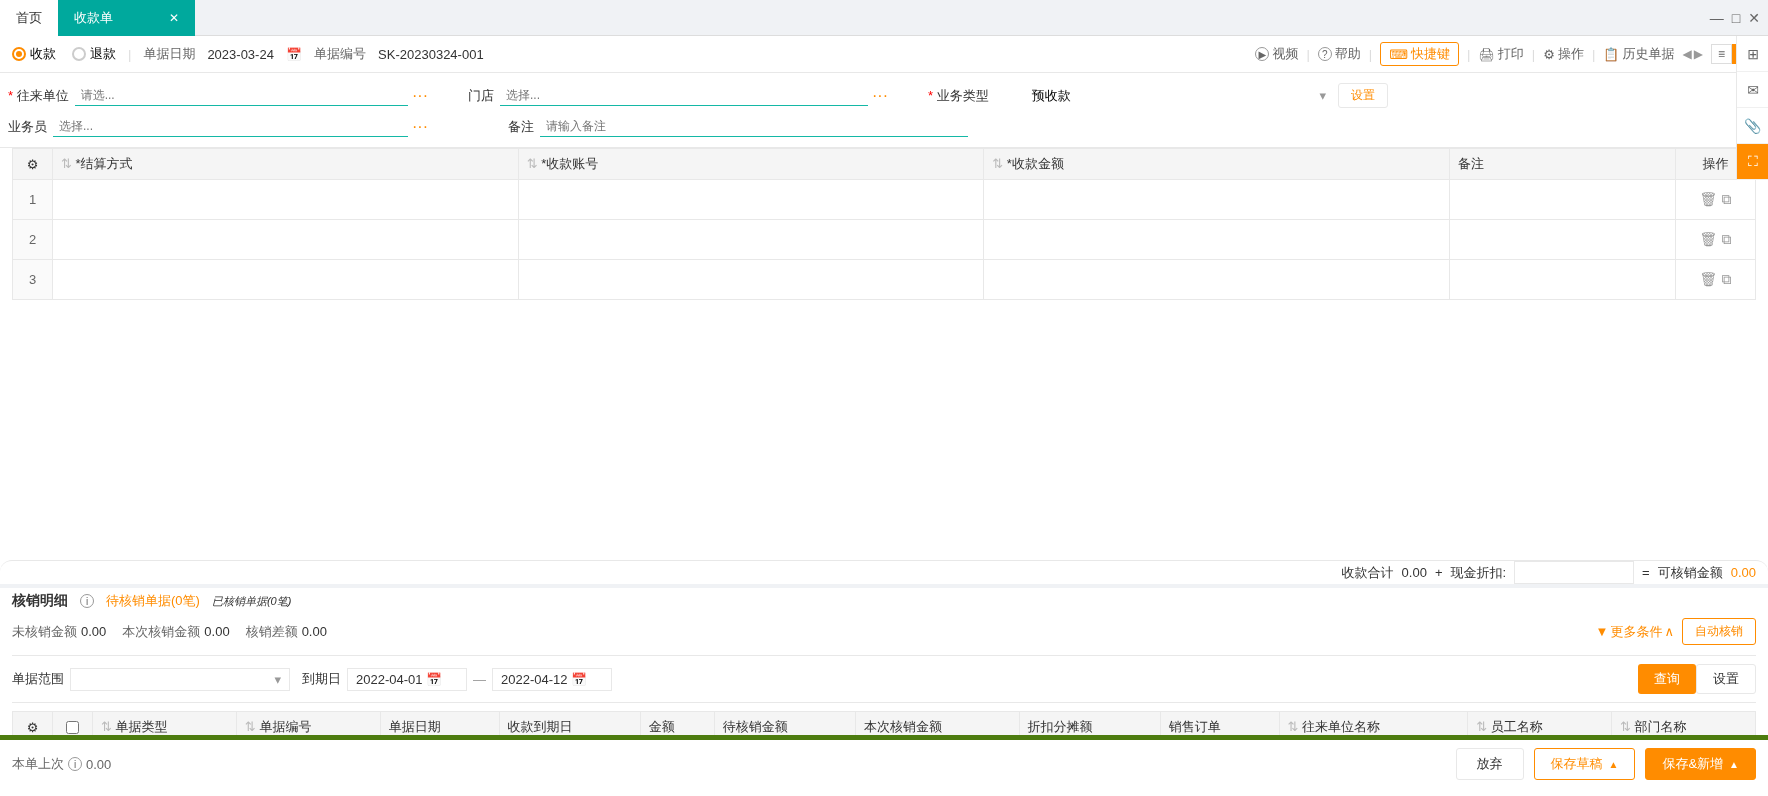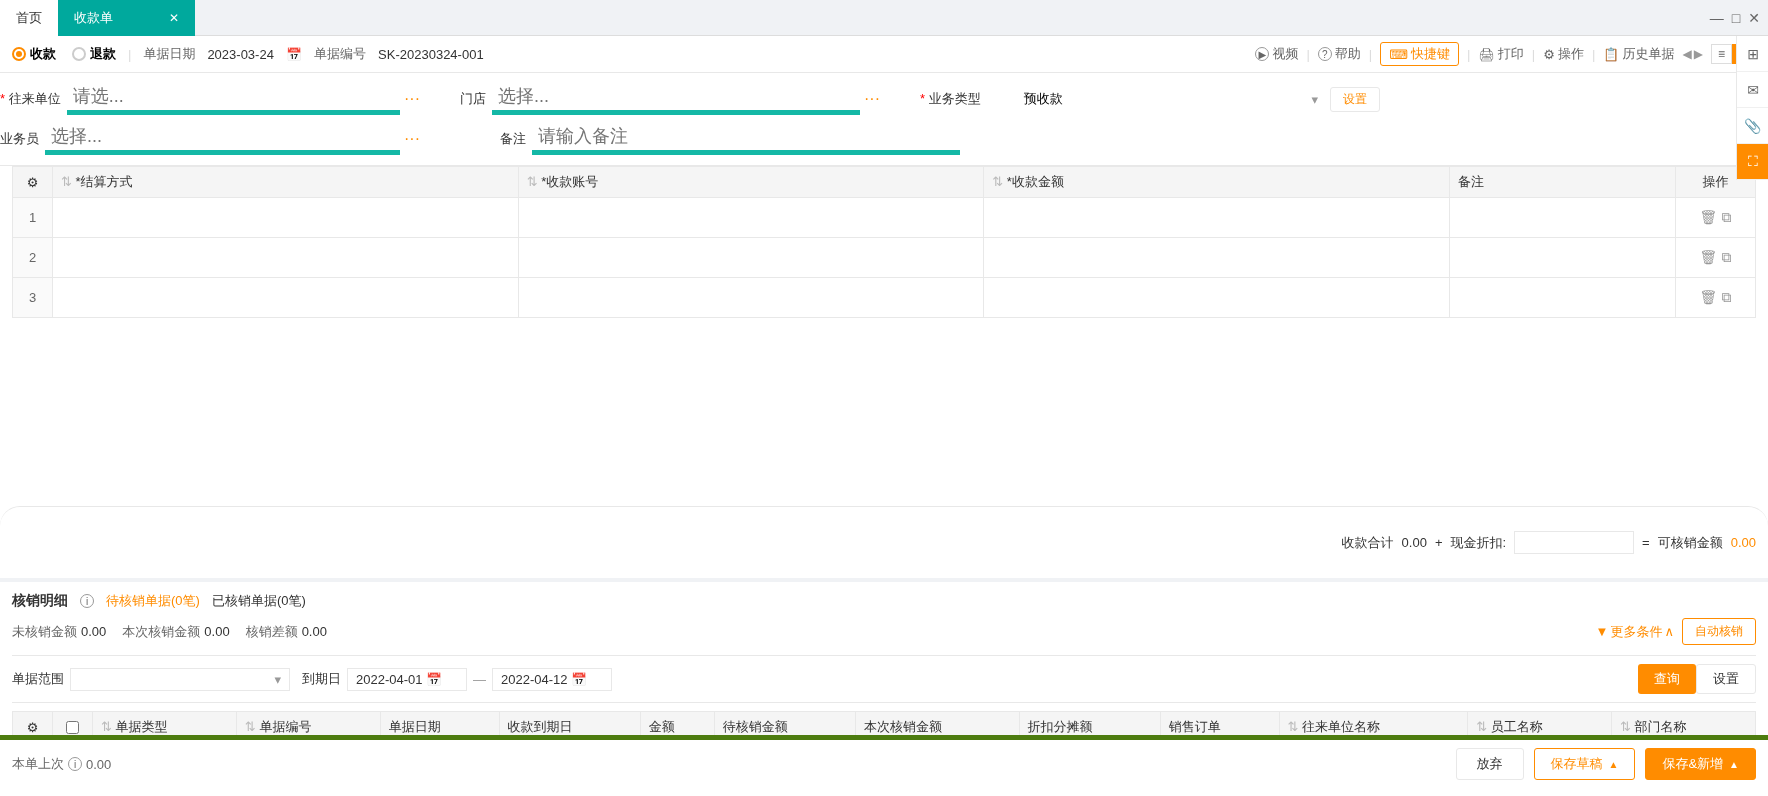--- a/index.html
+++ b/index.html
@@ -22,75 +22,75 @@
 
     
     .main-content { background: #fff; margin: 0; height: calc(796px - 36px); overflow-y: auto; display: flex; flex-direction: column; }
 
     
     .toolbar {
       display: flex; align-items: center; padding: 6px 12px; border-bottom: 1px solid #e8e8e8;
       background: #fff; gap: 12px;
     }
     .radio-group { display: flex; align-items: center; gap: 16px; }
-    .radio-item { display: flex; align-items: center; gap: 4px; cursor: pointer; font-weight: bold; }
+    .radio-item { display: flex; align-items: center; gap: 4px; cursor: pointer; }
     .radio-dot { width: 14px; height: 14px; border-radius: 50%; border: 2px solid #ccc; display: flex; align-items: center; justify-content: center; }
     .radio-dot.checked { border-color: #ff8c00; }
     .radio-dot.checked::after { content: ''; width: 6px; height: 6px; border-radius: 50%; background: #ff8c00; }
     .toolbar-sep { color: #ddd; }
     .toolbar-label { color: #666; }
     .toolbar-value { color: #333; font-weight: 500; }
     .toolbar-icon { cursor: pointer; color: #666; }
     .toolbar-right { margin-left: auto; display: flex; align-items: center; gap: 8px; }
     .toolbar-btn { display: flex; align-items: center; gap: 3px; cursor: pointer; color: #666; font-size: 12px; }
     .toolbar-btn .icon-circle { width: 14px; height: 14px; border-radius: 50%; border: 1px solid #999; display: flex; align-items: center; justify-content: center; font-size: 10px; }
     .toolbar-btn-active { color: #ff8c00; border: 1px solid #ff8c00; padding: 2px 8px; border-radius: 3px; }
     .nav-arrows { display: flex; gap: 2px; }
     .nav-arrow { cursor: pointer; color: #999; font-size: 12px; }
     .view-btns { display: flex; }
     .view-btn { padding: 2px 6px; cursor: pointer; border: 1px solid #ddd; color: #666; font-size: 12px; }
     .view-btn.active { background: #ff8c00; color: #fff; border-color: #ff8c00; }
 
     
-    .form-section { padding: 10px 0; border-bottom: 1px solid #e8e8e8; background: #fff; }
+    .form-section { padding: 10px 8px; border-bottom: 1px solid #e8e8e8; background: #fff; }
     .form-row { display: flex; align-items: center; gap: 0; margin-bottom: 8px; }
     .form-row:last-child { margin-bottom: 0; }
     .form-field { display: flex; align-items: center; flex: 1; }
     .form-label { color: #333; white-space: nowrap; margin-right: 6px; }
     .form-label.required::before { content: '* '; color: #f00; }
-    .form-input { flex: 1; border: none; border-bottom: 5px solid #14b8a6; padding: 3px 6px; color: #999; outline: none; font-size: 18px; }
+    .form-input { flex: 1; border: none; border-bottom: 1px solid #14b8a6; padding: 3px 6px; color: #999; outline: none; font-size: 12px; }
     .form-more { color: #ff8c00; cursor: pointer; margin-left: 4px; font-size: 16px; }
 
     
     .table-section { flex: 1; padding: 0 12px; }
     .data-table { width: 100%; border-collapse: collapse; }
     .data-table th {
       background: #f5f5f5; border: 1px solid #e8e8e8; padding: 6px 8px;
       text-align: left; color: #333; font-weight: normal; white-space: nowrap;
     }
     .data-table td { border: 1px solid #e8e8e8; padding: 6px 8px; color: #333; height: 40px; }
     .data-table .row-num { text-align: center; width: 40px; background: #fafafa; color: #666; }
     .data-table .col-ops { text-align: center; width: 80px; }
     .col-action { display: flex; gap: 4px; justify-content: center; }
     .icon-btn { cursor: pointer; color: #999; font-size: 14px; }
 
     
-    .summary-row { display: flex; align-items: center; justify-content: flex-end; padding: 24px 12px; gap: 8px; border-top: 1px solid #e8e8e8; border-radius: 20px; }
+    .summary-row { display: flex; align-items: center; justify-content: flex-end; padding: 0 12px; gap: 8px; border-top: 1px solid #e8e8e8; border-radius: 20px; }
     .summary-label { color: #333; }
     .summary-value { color: #333; font-weight: 500; }
     .summary-orange { color: #ff8c00; font-weight: 500; }
     .summary-input { border: 1px solid #e8e8e8; padding: 3px 8px; width: 120px; outline: none; }
 
     
-    .writeoff-section { background: #fff; border-top: 4px solid #f0f2f5; padding: 10px 12px 0; }
+    .writeoff-section { background: #fff; border-top: 4px solid #f0f2f5; padding: 4px 12px 0; }
     .writeoff-header { display: flex; align-items: center; gap: 12px; margin-bottom: 8px; }
     .writeoff-title { font-size: 14px; font-weight: 600; color: #333; }
     .info-icon { width: 14px; height: 14px; border-radius: 50%; border: 1px solid #999; display: inline-flex; align-items: center; justify-content: center; font-size: 10px; color: #666; cursor: pointer; }
     .tab-link { color: #ff8c00; cursor: pointer; font-size: 13px; }
-    .tab-link-gray { color: #333; cursor: pointer; font-size: 13px; }
+    .tab-link-gray { color: #333; cursor: pointer; font-size: 11px; font-style: italic; }
 
     .writeoff-stats { display: flex; align-items: center; gap: 16px; margin-bottom: 10px; }
     .stat-item { display: flex; align-items: center; gap: 4px; color: #333; }
     .stat-label { color: #666; }
     .stat-value { color: #333; }
     .writeoff-right { margin-left: auto; display: flex; align-items: center; gap: 8px; }
     .filter-link { color: #ff8c00; cursor: pointer; font-size: 12px; display: flex; align-items: center; gap: 2px; }
     .auto-writeoff-btn { background: #fff; border: 1px solid #ff8c00; color: #ff8c00; padding: 4px 12px; cursor: pointer; border-radius: 3px; font-size: 12px; }
 
     

